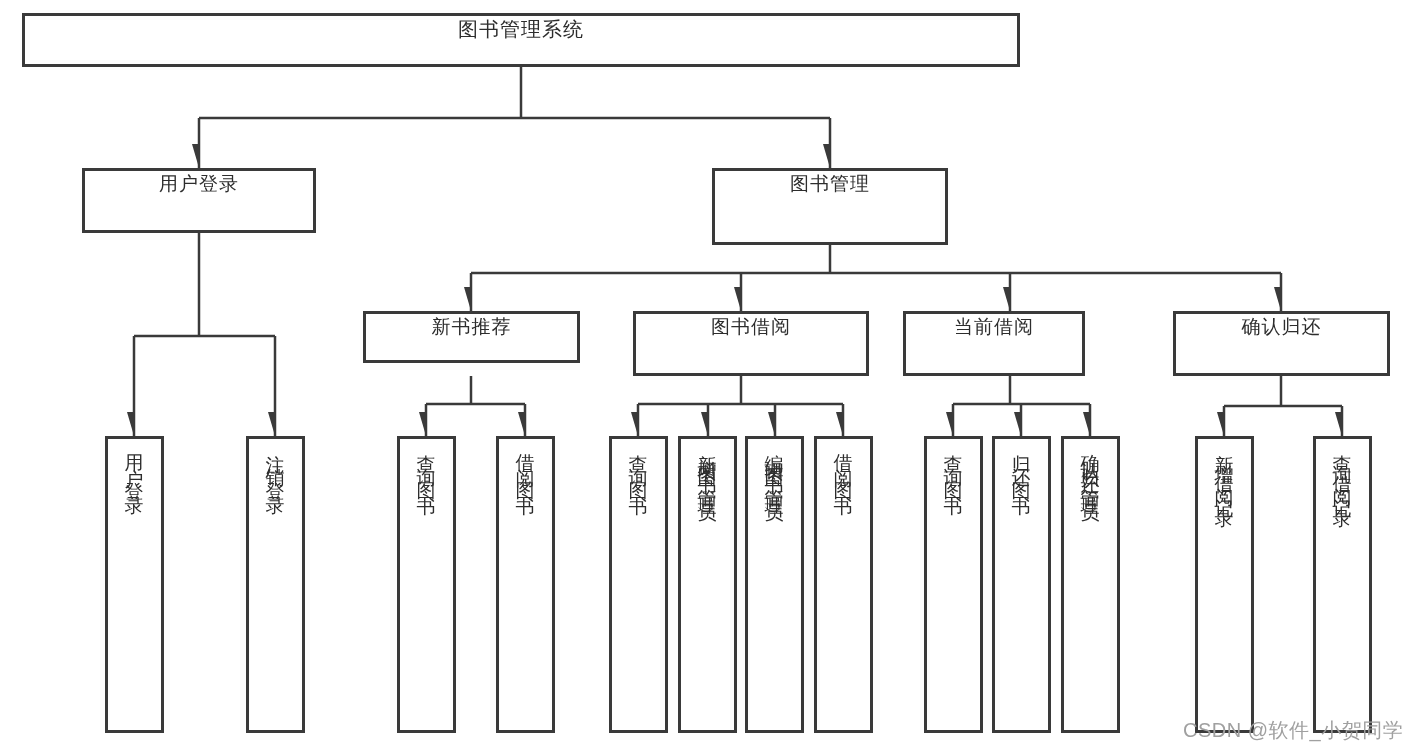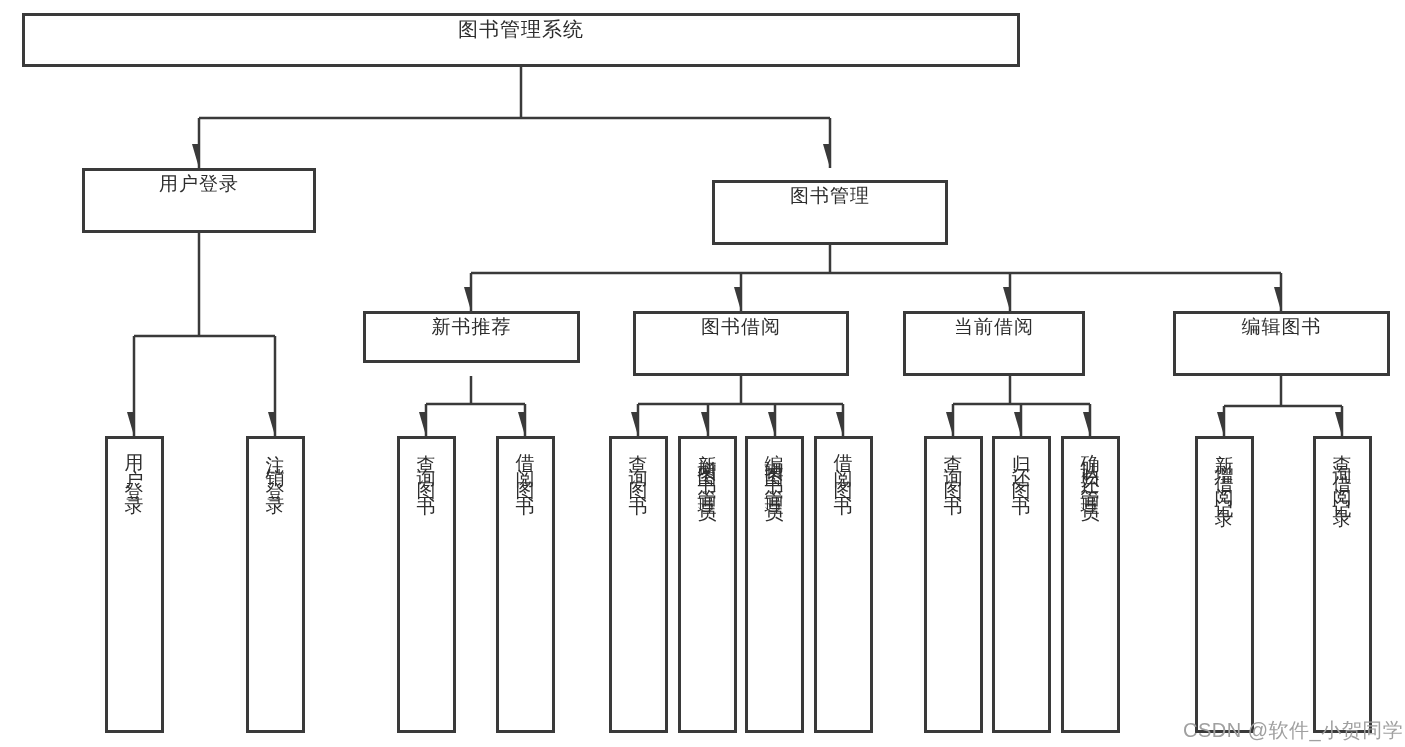--- a/index.html
+++ b/index.html
@@ -103,35 +103,35 @@
     <path d="M1342,406 V436" marker-end="url(#arrowhead)"></path>
   </svg>
 
   <div class="box h root" style="left:22px;top:13px;width:998px;height:54px">
     <span>图书管理系统</span>
   </div>
 
   <div class="box h" style="left:82px;top:168px;width:234px;height:65px">
     <span>用户登录</span>
   </div>
-  <div class="box h" style="left:712px;top:180px;width:236px;height:65px">
+  <div class="box h" style="left:712px;top:168px;width:236px;height:77px">
     <span>图书管理</span>
   </div>
 
   <div class="box h" style="left:363px;top:311px;width:217px;height:52px">
     <span>新书推荐</span>
   </div>
-  <div class="box h" style="left:633px;top:311px;width:216px;height:65px">
+  <div class="box h" style="left:633px;top:311px;width:236px;height:65px">
     <span>图书借阅</span>
   </div>
   <div class="box h" style="left:903px;top:311px;width:182px;height:65px">
     <span>当前借阅</span>
   </div>
   <div class="box h" style="left:1173px;top:311px;width:217px;height:65px">
-    <span>编辑图书</span>
+    <span>确认归还</span>
   </div>
 
   <div class="box v" style="left:105px">
     <span class="vtext">用户登录</span>
   </div>
   <div class="box v" style="left:246px">
     <span class="vtext">注销登录</span>
   </div>
 
   <div class="box v" style="left:397px">

